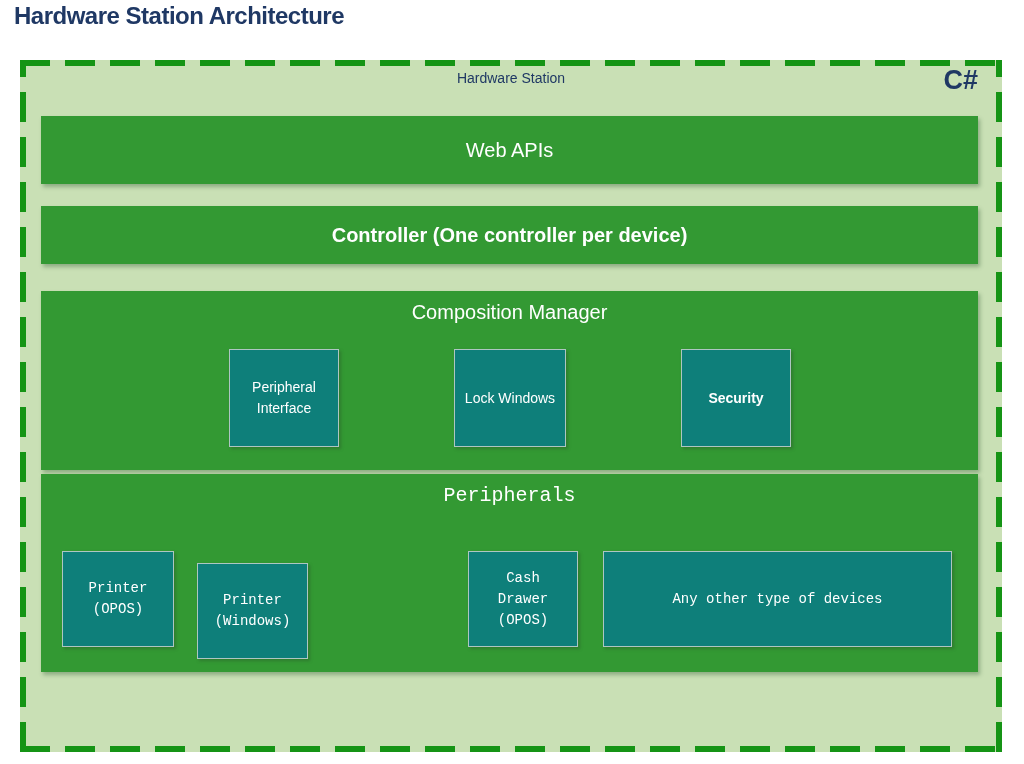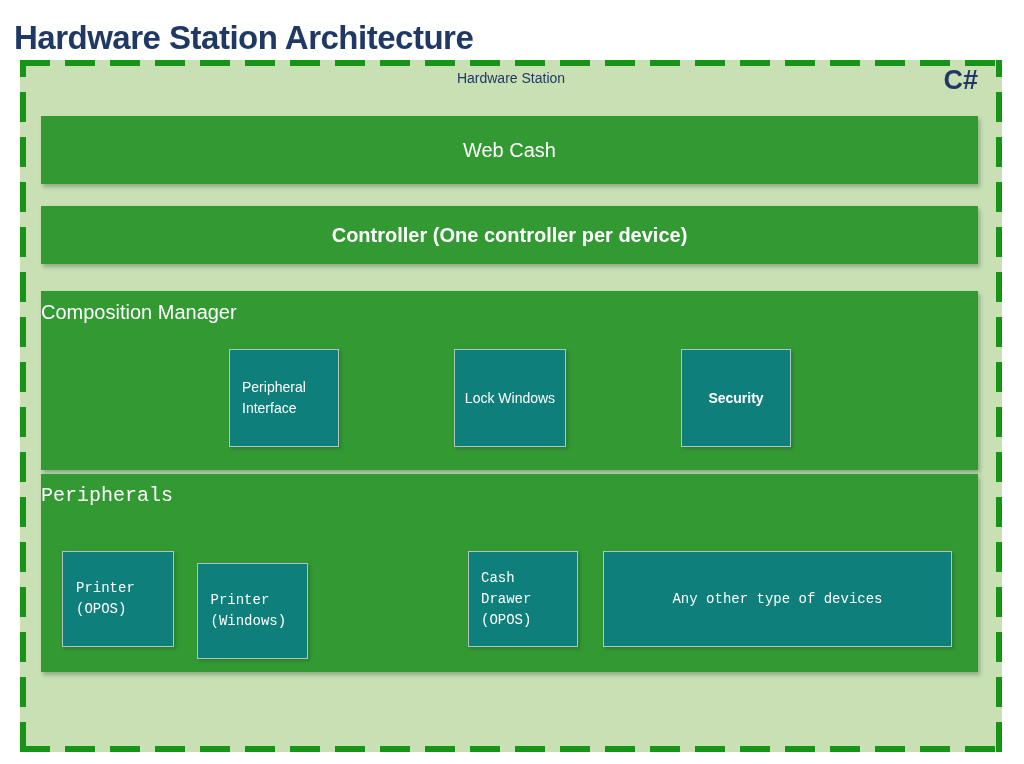--- a/index.html
+++ b/index.html
@@ -9,22 +9,22 @@
     --layer-green:#339933;
     --component-teal:#0e7f7a;
     --component-border:#aec6c2;
     --layer-text:#ffffff;
   }
   *{margin:0;padding:0;box-sizing:border-box;}
   html,body{width:1024px;height:764px;background:#ffffff;overflow:hidden;}
   body{font-family:"Liberation Sans", sans-serif;position:relative;}
 
   .page-title{
-    position:absolute;left:14px;top:19px;
-    font-size:33px;font-weight:700;letter-spacing:-0.5px;
+    position:absolute;left:14px;top:2px;
+    font-size:24px;font-weight:700;letter-spacing:-0.5px;
     color:var(--title-text);
   }
 
   
   .station{
     position:absolute;left:20px;top:60px;width:982px;height:692px;
     background-color:var(--canvas-bg);
     background-image:
       repeating-linear-gradient(90deg, var(--dashed-border) 0 30px, rgba(0,0,0,0) 30px 45px),
       repeating-linear-gradient(90deg, var(--dashed-border) 0 30px, rgba(0,0,0,0) 30px 45px),
@@ -48,21 +48,21 @@
   .layer{
     position:absolute;left:21px;width:937px;
     background:var(--layer-green);
     box-shadow:2px 3px 4px rgba(70,110,70,0.45);
     color:var(--layer-text);
   }
   .layer-bar{display:flex;align-items:center;justify-content:center;}
   .layer-bar .layer-label{font-size:20px;}
   .layer-web-apis{top:56px;height:68px;}
   .layer-controller{top:146px;height:58px;font-weight:bold;}
-  .section{text-align:left;}
+  .section{text-align:center;}
   .section .layer-label{display:block;padding-top:10px;font-size:20px;}
   .section-composition{top:231px;height:179px;}
   .section-peripherals{top:414px;height:198px;font-family:Liberation Mono, monospace;}
 
   
   .component{
     position:absolute;
     background:var(--component-teal);
     border:1px solid var(--component-border);
     box-shadow:2px 2px 3px rgba(40,70,40,0.35);
@@ -88,21 +88,21 @@
 <body>
 
 <h1 class="page-title">Hardware Station Architecture</h1>
 
 <div class="station">
 
   <div class="station-label">Hardware Station</div>
   <div class="csharp-badge">C#</div>
 
   <div class="layer layer-bar layer-web-apis">
-    <span class="layer-label">Web Cash</span>
+    <span class="layer-label">Web APIs</span>
   </div>
 
   <div class="layer layer-bar layer-controller">
     <span class="layer-label">Controller (One controller per device)</span>
   </div>
 
   <div class="layer section section-composition">
     <span class="layer-label">Composition Manager</span>
     <div class="component narrow comp-peripheral-interface">
       <span class="box-label">Peripheral Interface</span>

